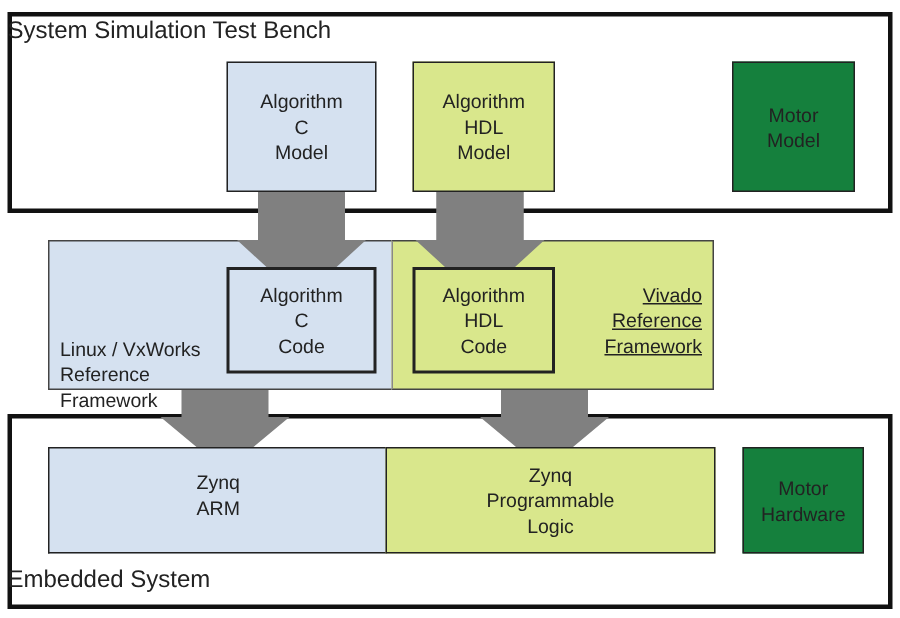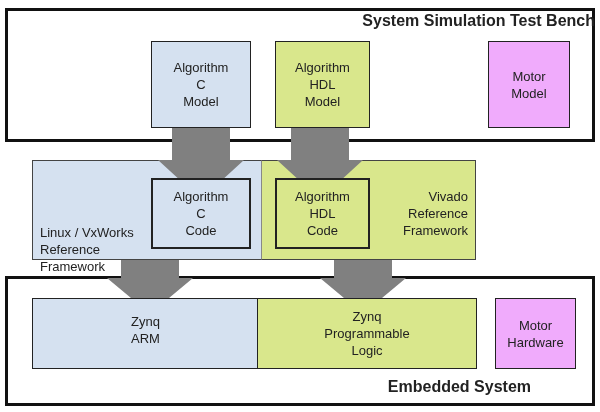--- a/index.html
+++ b/index.html
@@ -2,25 +2,25 @@
 <html><head>
 <meta charset="utf-8">
 <style>
   html, body { margin: 0; padding: 0; background: #ffffff; }
   body { width: 600px; height: 412px; position: relative; overflow: hidden;
          font-family: "Liberation Sans", sans-serif; color: #222; }
   .abs { position: absolute; box-sizing: border-box; }
   .outer { border: 3px solid #111; background: #fff; }
   .blue { background: #d5e1f0; }
   .green { background: #d9e78c; }
-  .white { background: #f0abfc; }
+  .white { background: #15803d; }
   .box { border: 1px solid #222; display: flex; align-items: center; justify-content: center;
          text-align: center; font-size: 13px; line-height: 17px; white-space: pre-line; }
   .box2 { border: 2px solid #222; }
-  .title { font-weight: bold; font-size: 16px; text-align: right; }
+  .title { font-weight: normal; font-size: 16px; text-align: left; }
   .lbl { font-size: 13px; line-height: 17px; white-space: pre-line; }
   svg.arrows { position: absolute; left: 0; top: 0; }
 </style>
 </head>
 <body>
 
 <div class="abs outer" style="left:5px; top:8px; width:590px; height:134px;"></div>
 <div class="abs title" style="left:5px; top:12px; width:590px;">System Simulation Test Bench</div>
 
 <div class="abs outer" style="left:5px; top:276px; width:590px; height:130px;"></div>
@@ -51,21 +51,21 @@
 
 <div class="abs lbl" style="left:40px; top:188px;margin-top:36px;">Linux / VxWorks
 Reference
 Framework</div>
 <div class="abs box box2 blue" style="left:151px; top:178px; width:100px; height:71px;">Algorithm
 C
 Code</div>
 <div class="abs box box2 green" style="left:275px; top:178px; width:95px; height:71px;">Algorithm
 HDL
 Code</div>
-<div class="abs lbl" style="left:380px; top:188px; width:88px; text-align:right;">Vivado
+<div class="abs lbl" style="left:380px; top:188px; width:88px; text-align:right;text-decoration:underline;">Vivado
 Reference
 Framework</div>
 
 <div class="abs box blue" style="left:32px; top:298px; width:226px; height:71px; align-items:flex-start; padding-top:14px; border-right:none;">Zynq
 ARM</div>
 <div class="abs box green" style="left:257px; top:298px; width:220px; height:71px;">Zynq
 Programmable
 Logic</div>
 <div class="abs box white" style="left:495px; top:298px; width:81px; height:71px;">Motor
 Hardware</div>

